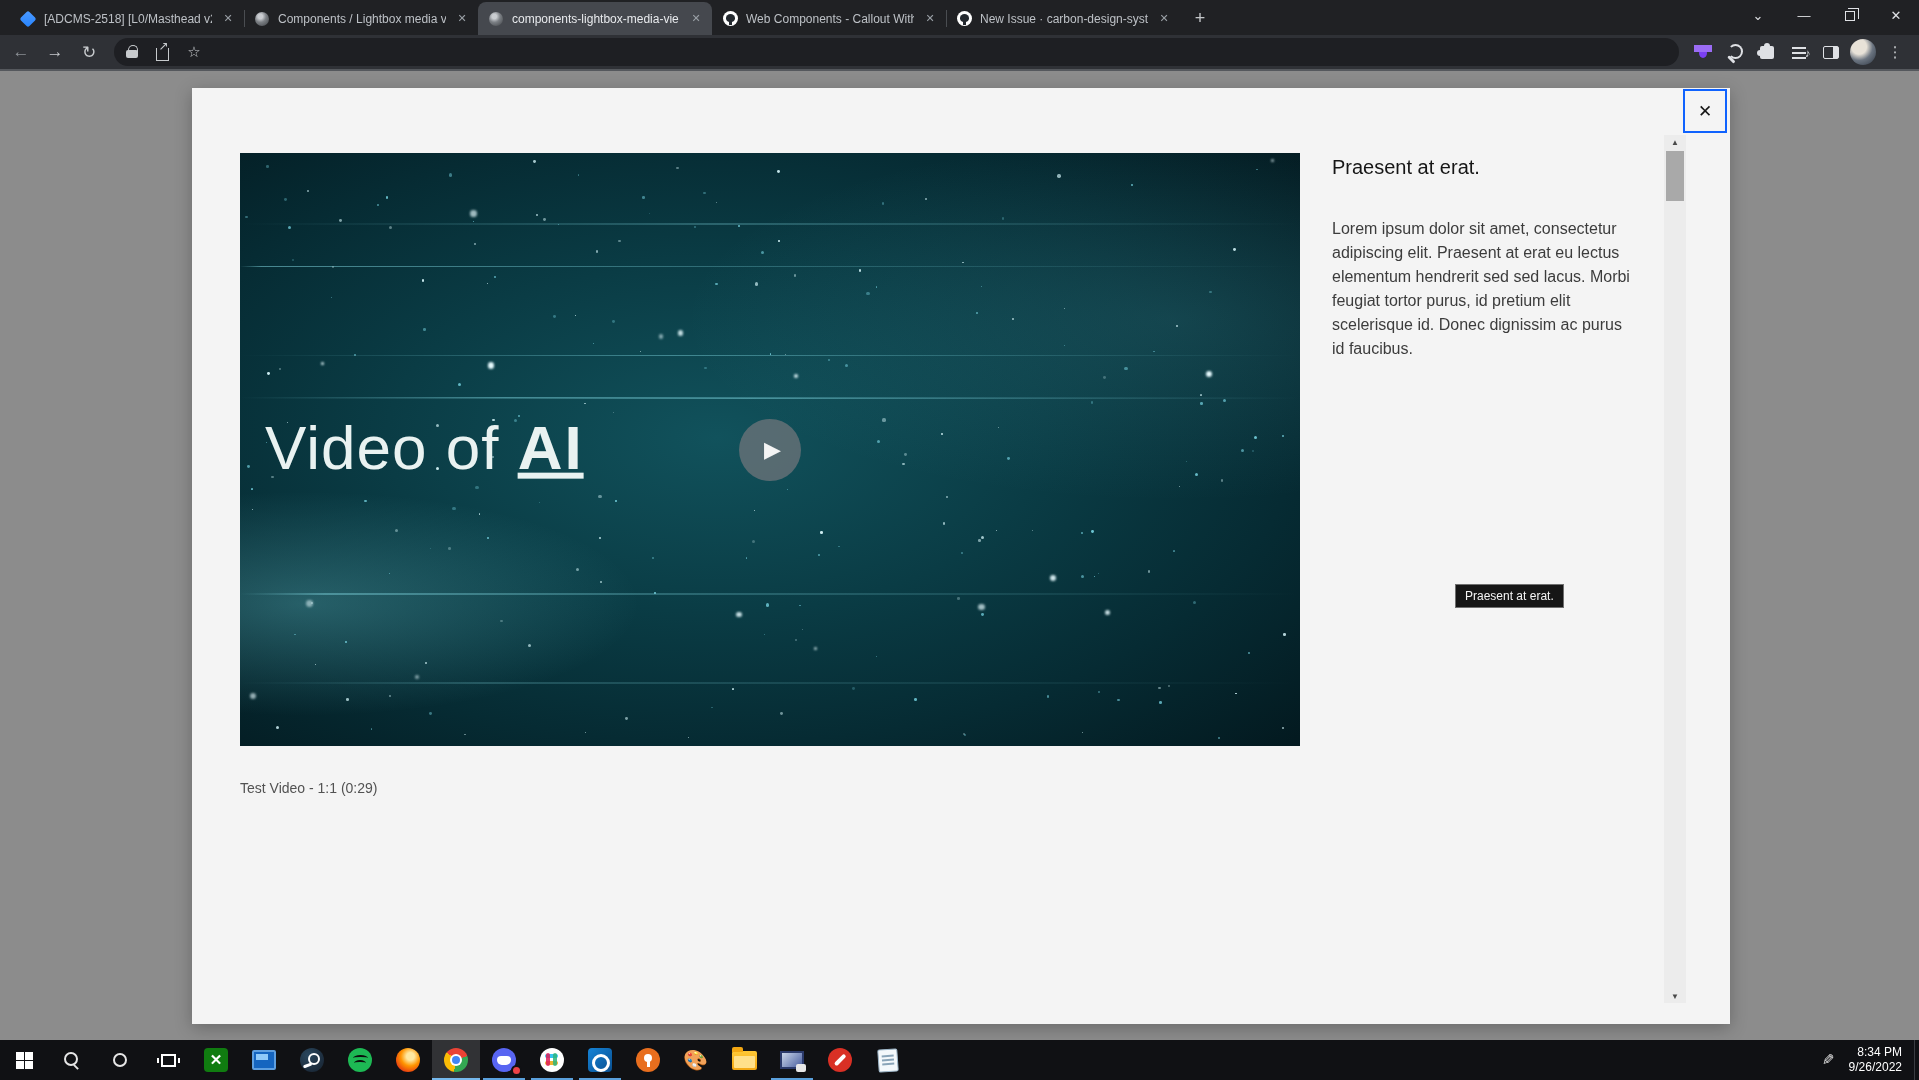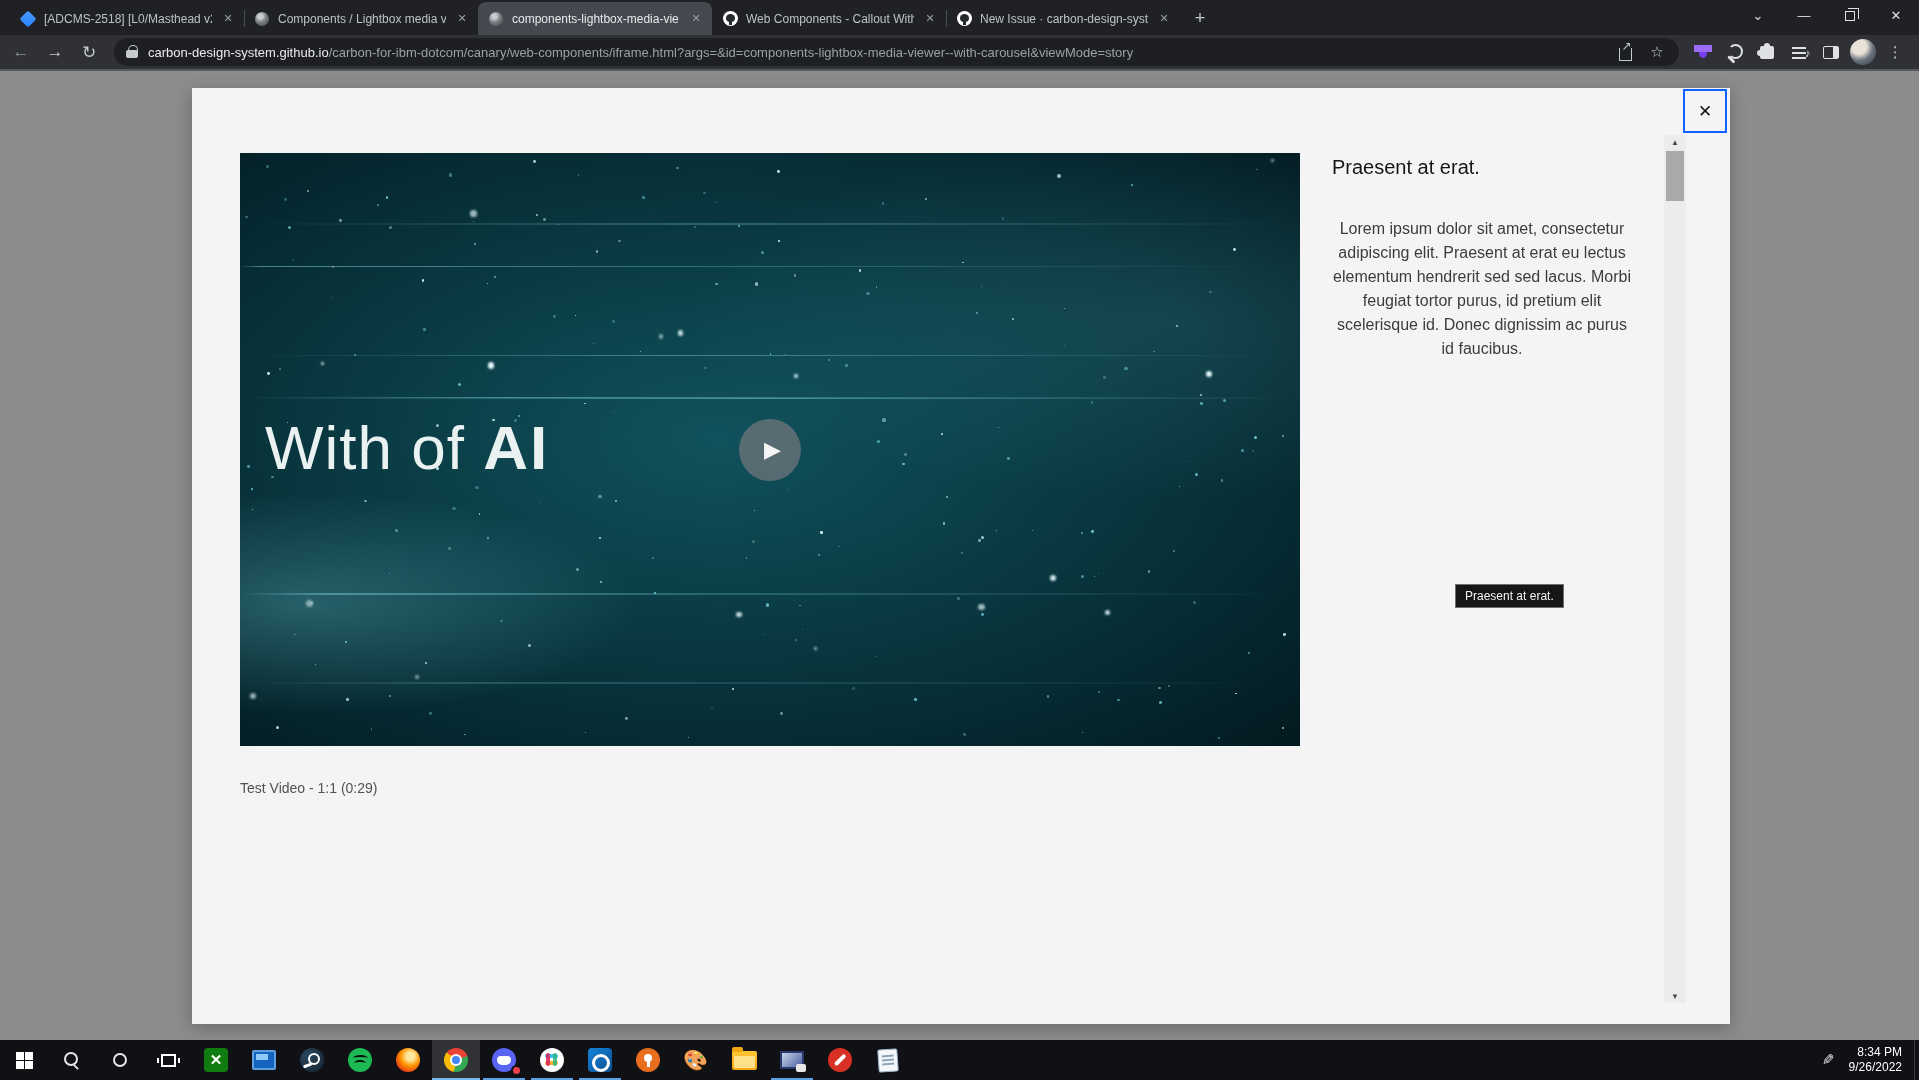--- a/index.html
+++ b/index.html
@@ -79,31 +79,31 @@
   .modal-close { position:absolute; top:1px; right:3px; width:44px; height:44px; background:#f4f4f4;
            border:2px solid #0f62fe; display:flex; align-items:center; justify-content:center;
            font-size:17px; color:#161616; }
   .video { position:absolute; left:48px; top:65px; width:1060px; height:593px; overflow:hidden;
            background:
              radial-gradient(ellipse 480px 160px at 6% 76%, rgba(122,222,232,.28), transparent 70%),
              radial-gradient(ellipse 700px 260px at 88% 28%, rgba(98,200,214,.14), transparent 70%),
              radial-gradient(ellipse at 45% 48%, #11525c 0%, #0a3c45 40%, #062b33 70%, #03191f 100%); }
   .video-title { position:absolute; left:25px; top:50%; transform:translateY(-54%); color:#e9f2f1;
            font-size:62px; letter-spacing:1px; white-space:nowrap; }
-  .video-title b { font-weight:700; letter-spacing:2px; }
+  .video-title b { font-weight:700; letter-spacing:2px;text-decoration:underline; }
   .play-btn { position:absolute; left:50%; top:50%; transform:translate(-50%,-50%); width:62px; height:62px;
            border-radius:50%; background:rgba(104,114,119,.82); display:flex; align-items:center;
            justify-content:center; color:#f4f4f4; font-size:22px; padding-left:5px; }
   .dot { position:absolute; border-radius:50%; }
   .glow { position:absolute; border-radius:50%; filter:blur(1px); }
   .streak { position:absolute; left:0; width:100%; }
   .caption { position:absolute; left:48px; top:692px; font-size:14px; color:#525252; }
   .panel { position:absolute; left:1140px; top:68px; width:300px; color:#161616; }
   .panel-heading { font-size:20px; font-weight:400; }
-  .panel-body { margin-top:38px; font-size:16px; line-height:24px; color:#3c3c3c;text-align:center; }
+  .panel-body { margin-top:38px; font-size:16px; line-height:24px; color:#3c3c3c; }
   .scrollbar { position:absolute; left:1472px; top:47px; width:22px; height:868px; background:#ececec; }
   .scroll-arrow { position:absolute; left:0; width:22px; height:14px; display:flex; align-items:center;
            justify-content:center; font-size:8px; color:#4a4a4a; }
   .scroll-up { top:0; }
   .scroll-down { bottom:0; }
   .scroll-thumb { position:absolute; left:2px; top:16px; width:18px; height:50px; background:#a9a9a9; }
   .tooltip { position:absolute; left:1455px; top:513px; background:#161616; border:1px solid #6f6f6f;
            color:#f4f4f4; font-size:12px; padding:4px 9px; white-space:nowrap; }
 
   
@@ -221,21 +221,20 @@
       <div class="win-btn">✕</div>
     </div>
   </div>
 
   <div class="toolbar">
     <div class="nav-btn dim">←</div>
     <div class="nav-btn">→</div>
     <div class="nav-btn">↻</div>
     <div class="omnibox">
       <span class="lock-icon"></span>
-      <span class="url"><span class="domain">carbon-design-system.github.io</span><span class="path">/carbon-for-ibm-dotcom/canary/web-components/iframe.html?args=&amp;id=components-lightbox-media-viewer--with-carousel&amp;viewMode=story</span></span>
       <span class="omni-icons">
         <span class="icon-btn">
             <span class="share-glyph"></span>
           </span>
         <span class="icon-btn">☆</span>
       </span>
     </div>
     <div class="icon-btn">
         <span class="ext-bee"></span>
       </div>
@@ -468,21 +467,21 @@
           <div class="dot" style="height: 3.18635px; width: 3.18635px; left: 47.8647px; top: 72.6624px; opacity: 0.749493; background: rgb(116, 207, 221);"></div>
           <div class="dot" style="height: 1.30376px; width: 1.30376px; left: 11.8867px; top: 355.872px; opacity: 0.822261; background: rgb(205, 238, 242);"></div>
           <div class="dot" style="height: 2.3951px; width: 2.3951px; left: 1041.79px; top: 573.672px; opacity: 0.737303; background: rgb(205, 238, 242);"></div>
           <div class="dot" style="height: 1.54942px; width: 1.54942px; left: 928.271px; top: 532.214px; opacity: 0.356077; background: rgb(205, 238, 242);"></div>
           <div class="dot" style="height: 1.66919px; width: 1.66919px; left: 223.991px; top: 580.708px; opacity: 0.522159; background: rgb(205, 238, 242);"></div>
           <div class="dot" style="height: 2.11937px; width: 2.11937px; left: 724.389px; top: 580.68px; opacity: 0.456648; background: rgb(116, 207, 221);"></div>
           <div class="dot" style="height: 1.07958px; width: 1.07958px; left: 823.709px; top: 191.863px; opacity: 0.554885; background: rgb(116, 207, 221);"></div>
           <div class="dot" style="height: 2.78379px; width: 2.78379px; left: 850.818px; top: 377.37px; opacity: 0.927267; background: rgb(116, 207, 221);"></div>
           <div class="dot" style="height: 1.63232px; width: 1.63232px; left: 841.658px; top: 578.6px; opacity: 0.657716; background: rgb(205, 238, 242);"></div>
           <div class="dot" style="height: 2.17178px; width: 2.17178px; left: 1042.01px; top: 281.532px; opacity: 0.826485; background: rgb(116, 207, 221);"></div>
-        <div class="video-title"><span>With of </span><b>AI</b></div>
+        <div class="video-title"><span>Video of </span><b>AI</b></div>
         <div class="play-btn">▶</div>
       </div>
 
       <div class="caption">Test Video - 1:1 (0:29)</div>
 
       <div class="panel">
         <div class="panel-heading">Praesent at erat.</div>
         <div class="panel-body">Lorem ipsum dolor sit amet, consectetur adipiscing elit. Praesent at erat eu lectus elementum hendrerit sed sed lacus. Morbi feugiat tortor purus, id pretium elit scelerisque id. Donec dignissim ac purus id faucibus.</div>
       </div>
 

